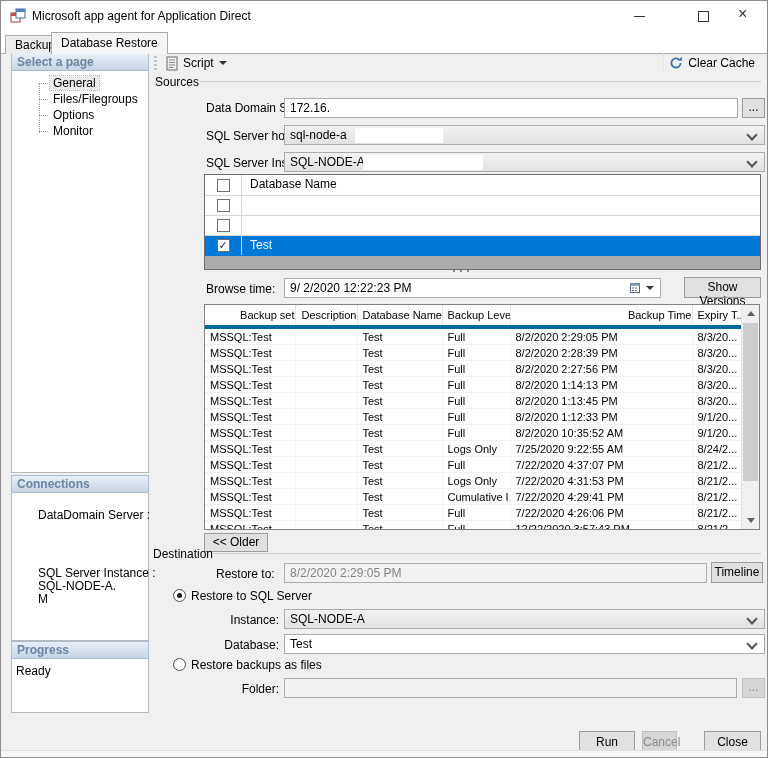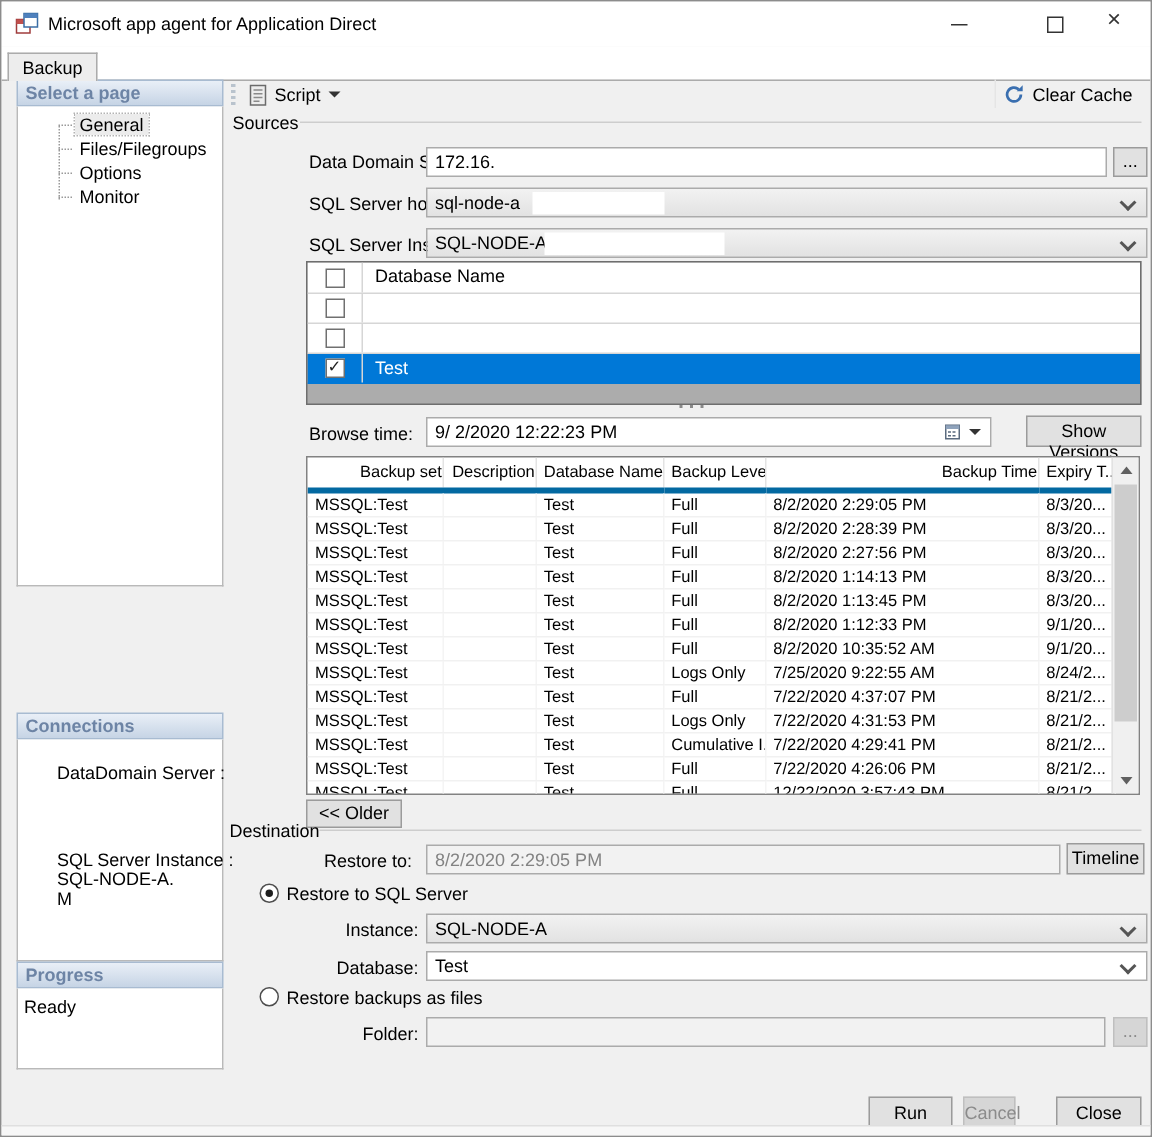--- a/index.html
+++ b/index.html
@@ -113,26 +113,27 @@
     <div class="win-btn wb-max">
         <span></span>
       </div>
     <div class="win-btn wb-close">
         <span>×</span>
       </div>
   </div>
 
   <div class="tabstrip">
     <div class="tab tab-backup">Backup</div>
+    <div class="tab tab-active">Database Restore</div>
   </div>
 
   <div class="content"></div>
 
   <div class="side-header" style="top:52px;">Select a page</div>
-  <div class="side-panel" style="top:70px;height:320px;">
+  <div class="side-panel" style="top:70px;height:402px;">
     <div class="tree">
       <div class="tree-vline"></div>
     <div class="tree-item"><span class="ti-label sel">General</span></div>
         <div class="tree-item"><span class="ti-label">Files/Filegroups</span></div>
         <div class="tree-item"><span class="ti-label">Options</span></div>
         <div class="tree-item"><span class="ti-label">Monitor</span></div>
       </div>
   </div>
 
   <div class="side-header" style="top:474px;">Connections</div>

